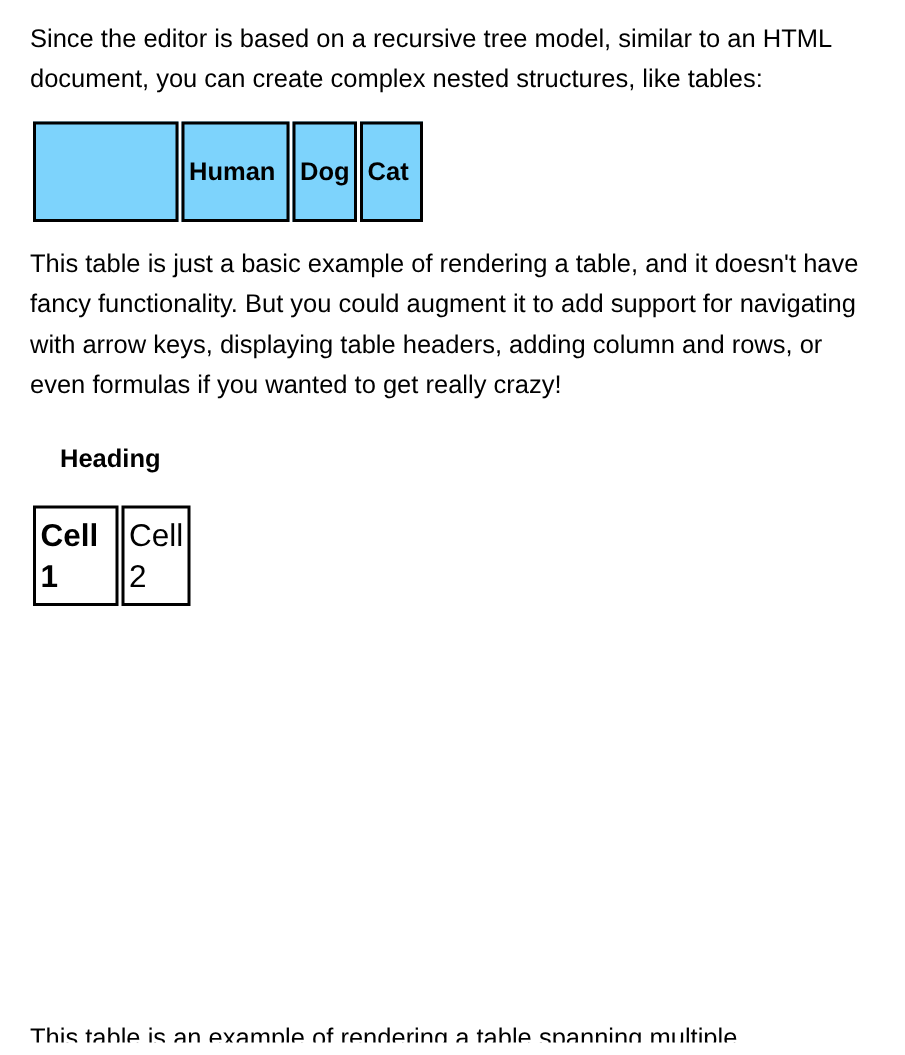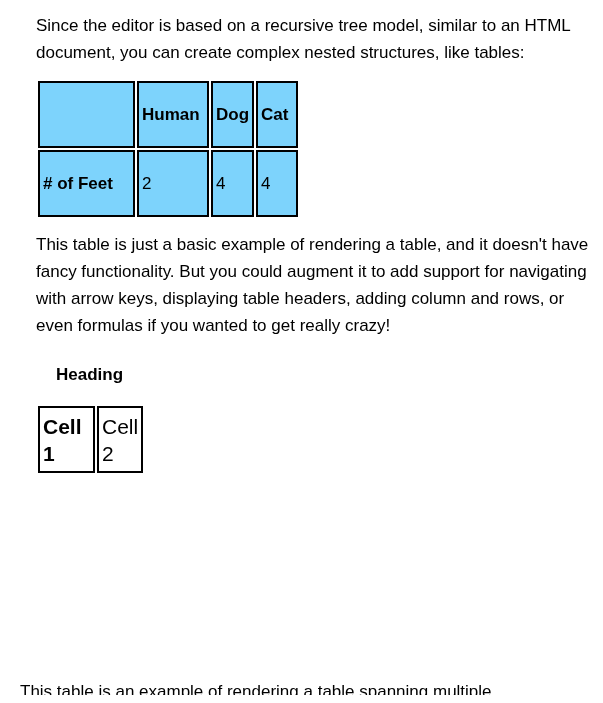--- a/index.html
+++ b/index.html
@@ -14,21 +14,21 @@
     font-family: "Liberation Sans", sans-serif;
     color: #000000;
     -webkit-font-smoothing: none;
   }
 
   .page {
     position: relative;
     width: 603px;
     height: 703px;
     box-sizing: border-box;
-    padding: 0 20px 0 36px;
+    padding: 0 20px 0 20px;
     background: #ffffff;
   }
 
   .para {
     font-size: 17px;
     line-height: 27px;
     color: #000000;
     margin: 0;
     padding: 0;
     letter-spacing: 0px;
@@ -136,26 +136,20 @@
 
   <div class="table-wrap-main">
     <table class="data-table">
       <tbody>
         <tr>
           <td class="col-label"></td>
           <td class="col-human th-like">Human</td>
           <td class="col-dog th-like">Dog</td>
           <td class="col-cat th-like">Cat</td>
         </tr>
-        <tr>
-          <td class="col-label th-like"># of Feet</td>
-          <td class="col-human">2</td>
-          <td class="col-dog">4</td>
-          <td class="col-cat">4</td>
-        </tr>
       </tbody>
     </table>
   </div>
 
   <p class="para para-after-table">This table is just a basic example of rendering a table, and it doesn't have fancy functionality. But you could augment it to add support for navigating with arrow keys, displaying table headers, adding column and rows, or even formulas if you wanted to get really crazy!</p>
 
   <div class="heading-block">
     <div class="heading-text">Heading</div>
   </div>
 

